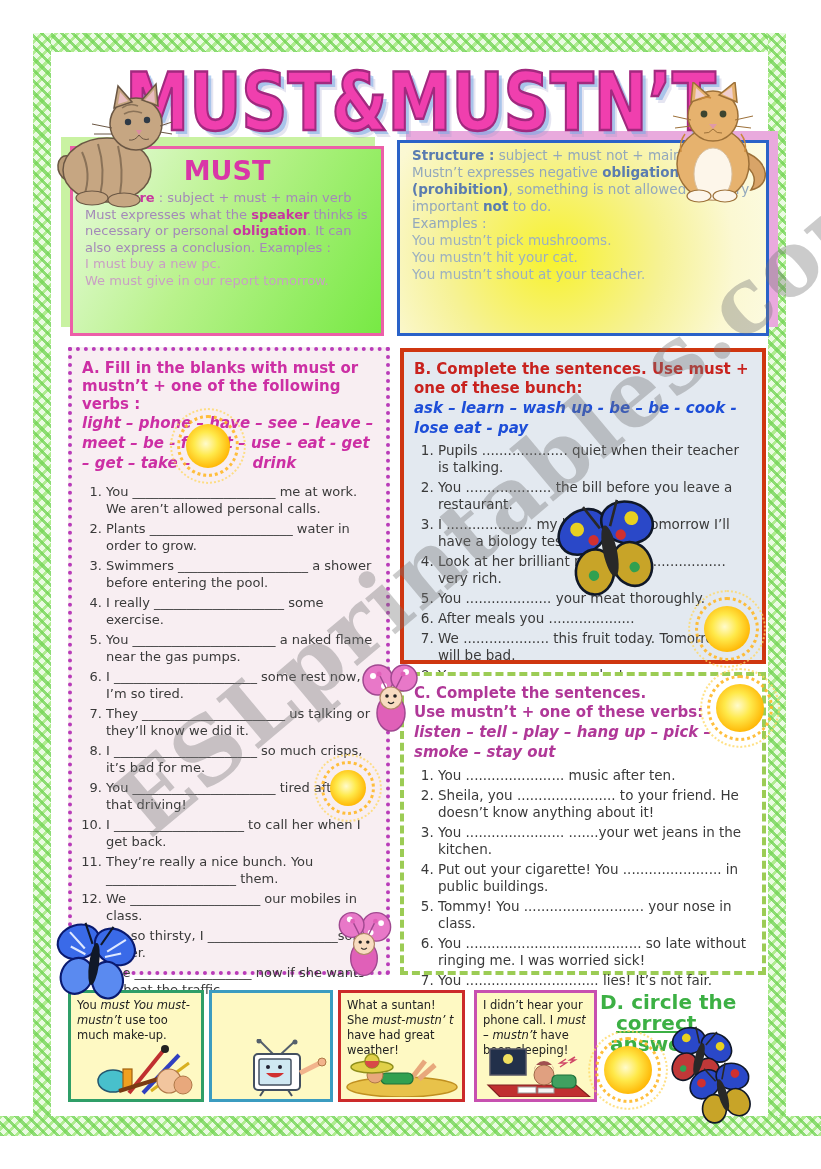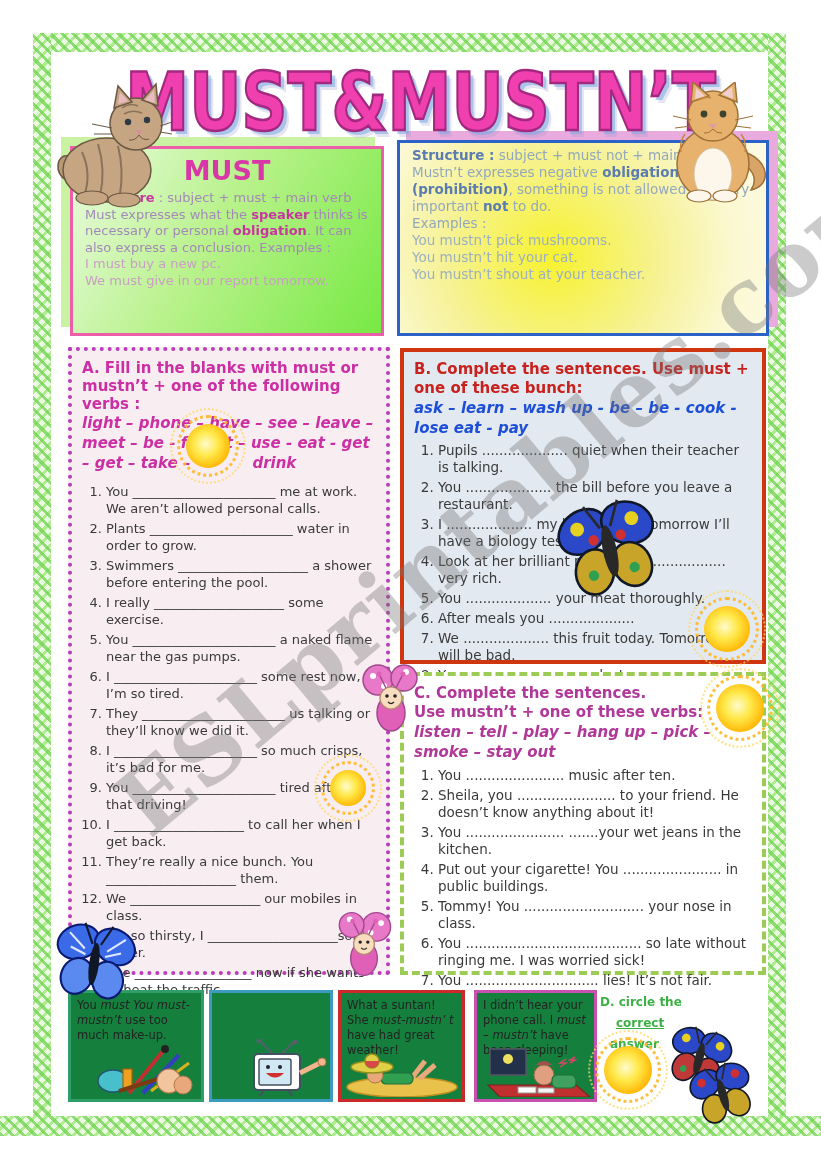--- a/index.html
+++ b/index.html
@@ -55,31 +55,31 @@
   #b-box .hdr{margin:0;font-size:15px;line-height:19px;font-weight:bold;color:#c8221e;}
   #b-box .verbs{margin:0;font-size:15px;line-height:20px;font-weight:bold;font-style:italic;color:#1d4ed8;}
   #b-box .ex-list{margin-top:4px;font-size:13.5px;}
 
   #c-box{left:400px;top:672px;width:366px;height:303px;border:4px dashed #9ccc55;background:#fff;}
   #c-box .hdr{margin:0;font-size:15px;line-height:19px;font-weight:bold;color:#b03898;}
   #c-box .verbs{margin:0;font-size:15px;line-height:20px;font-weight:bold;font-style:italic;color:#b03898;}
   #c-box .ex-list{margin-top:5px;font-size:13.5px;}
 
   
-  .mini-box{position:absolute;top:990px;height:112px;background:#15803d;box-sizing:border-box;
+  .mini-box{position:absolute;top:990px;height:112px;background:#fef9c3;box-sizing:border-box;
     padding:5px 6px;font-size:11.5px;line-height:15px;color:#222;z-index:5;}
   .mini-box em{font-style:italic;}
   #mini-1{left:68px;width:136px;border:3px solid #2f9e68;}
   #mini-2{left:209px;width:124px;border:3px solid #3b9cc0;}
   #mini-3{left:338px;width:127px;border:3px solid #cc2a2a;}
   #mini-4{left:474px;width:123px;border:3px solid #c750b0;}
   .mini-box .doodle{position:absolute;bottom:2px;right:2px;}
   .mini-text{margin:0;}
 
-  #d-label{position:absolute;left:600px;top:992px;z-index:5;font-size:12px;line-height:21px;
+  #d-label{position:absolute;left:600px;top:992px;z-index:5;font-size:20px;line-height:21px;
     font-weight:bold;color:#3cb044;}
   #d-label .l2{padding-left:16px;text-decoration:underline;}
   #d-label .l3{padding-left:10px;}
 
   
   .sun{position:absolute;border-radius:50%;z-index:30;
     background:radial-gradient(circle at 45% 45%, #fffbcc 0%, #ffe94a 35%, #ffb300 75%, #f09000 100%);}
   .sun::before{content:"";position:absolute;inset:-9px;border-radius:50%;
     border:3px dotted rgba(255,185,40,.9);}
   .sun::after{content:"";position:absolute;inset:-16px;border-radius:50%;

